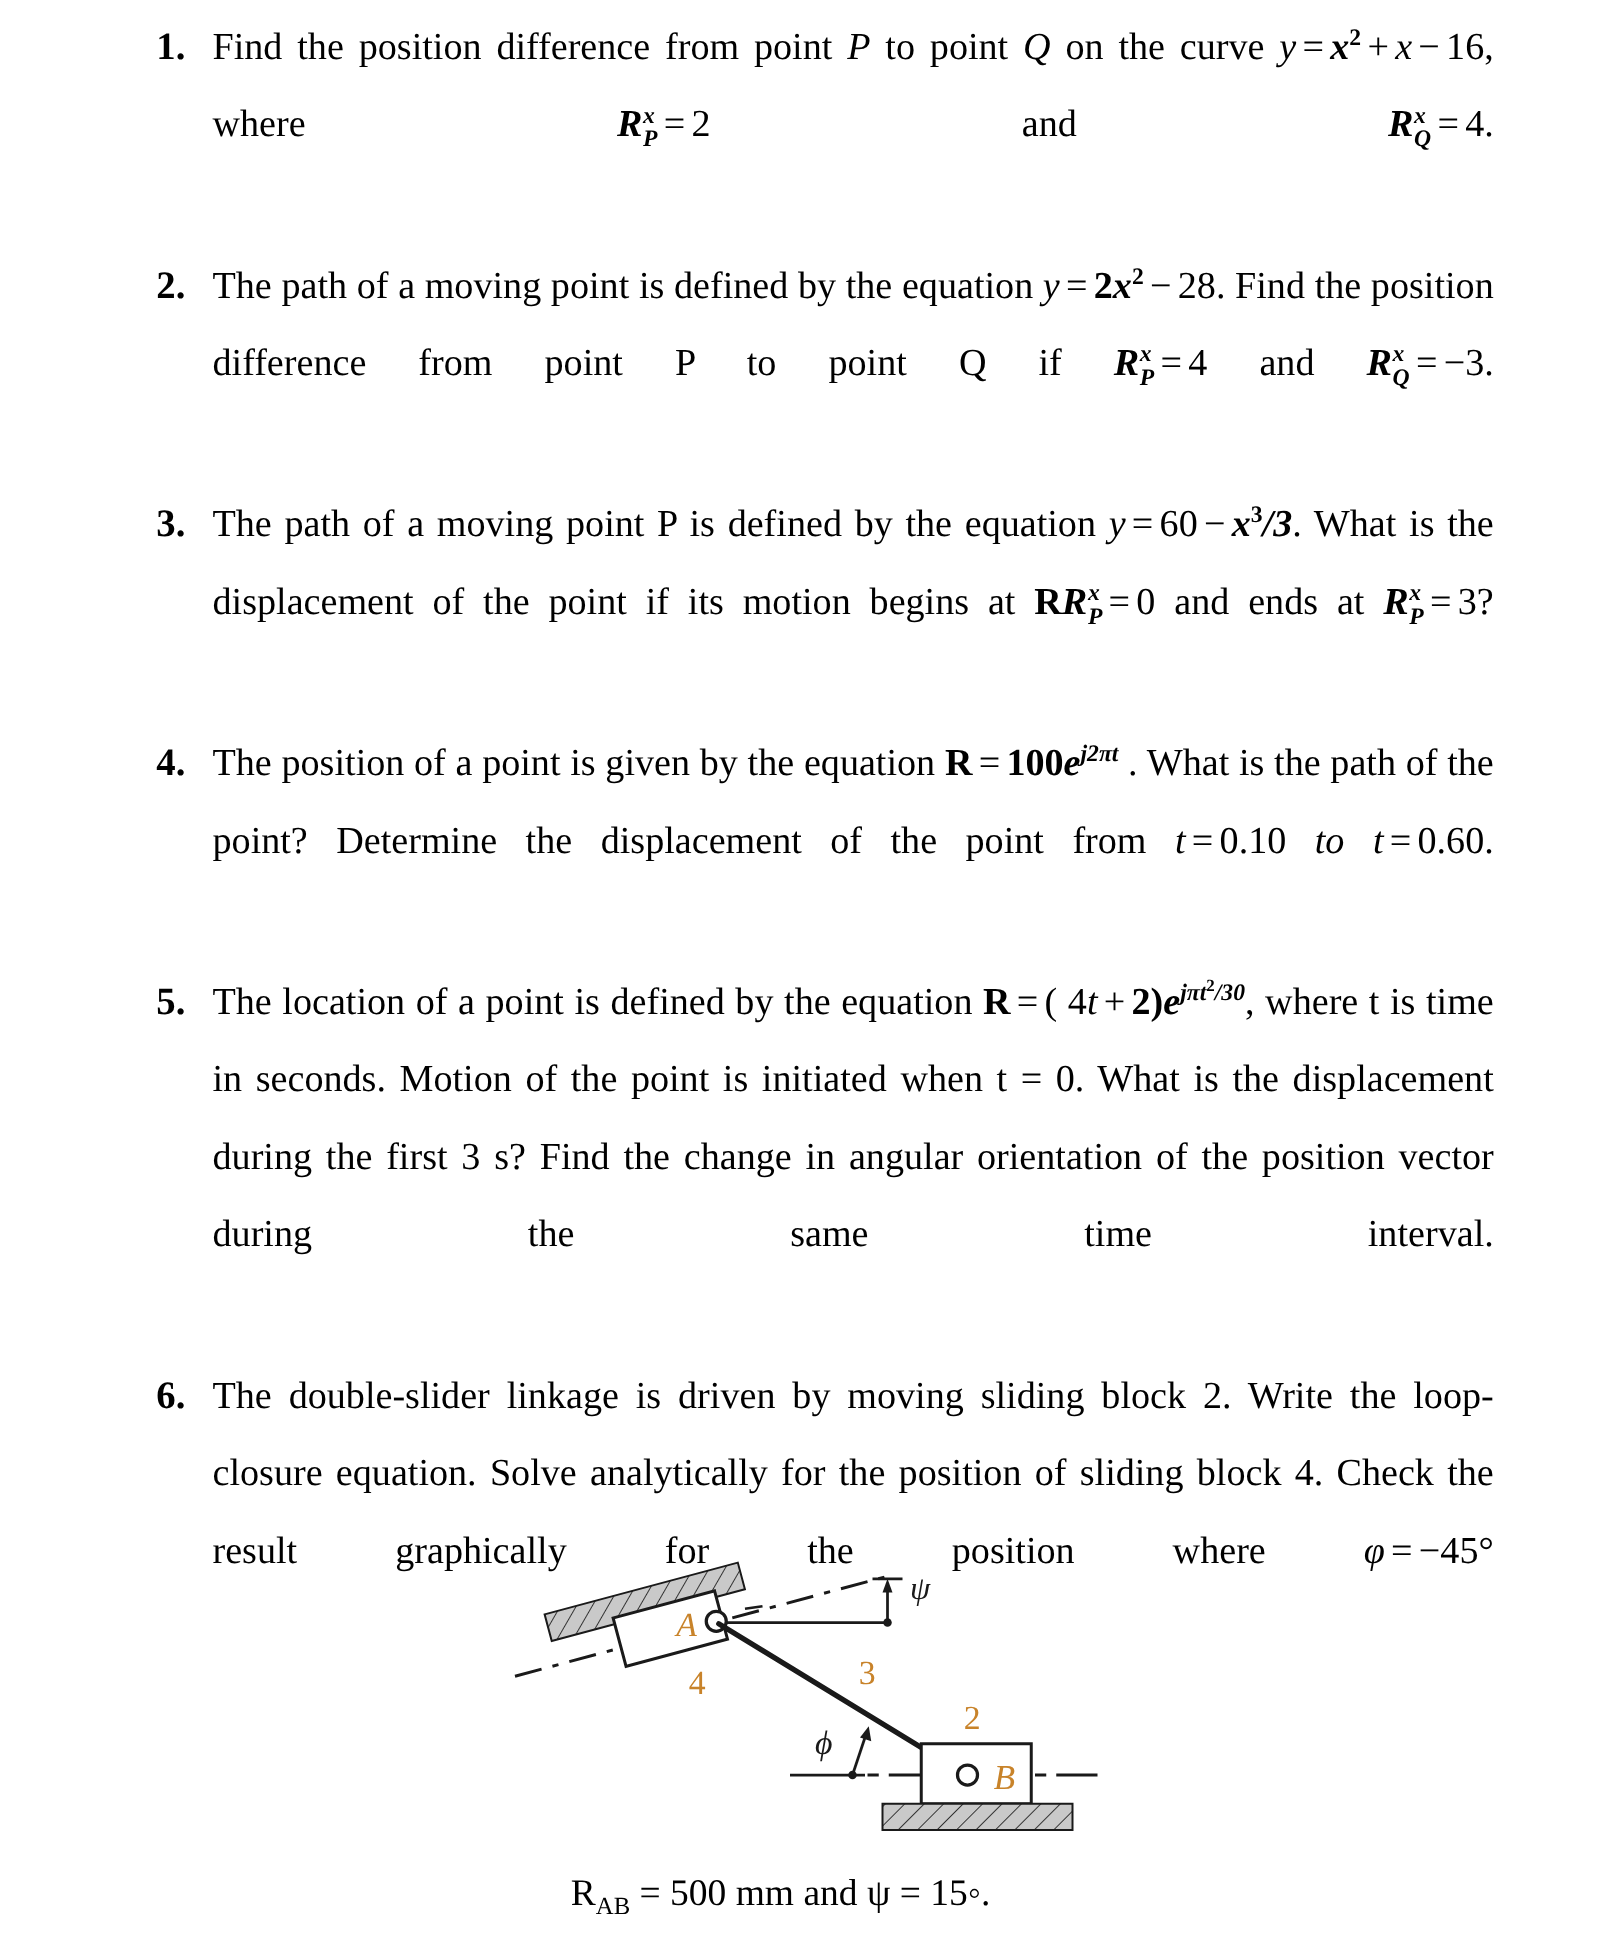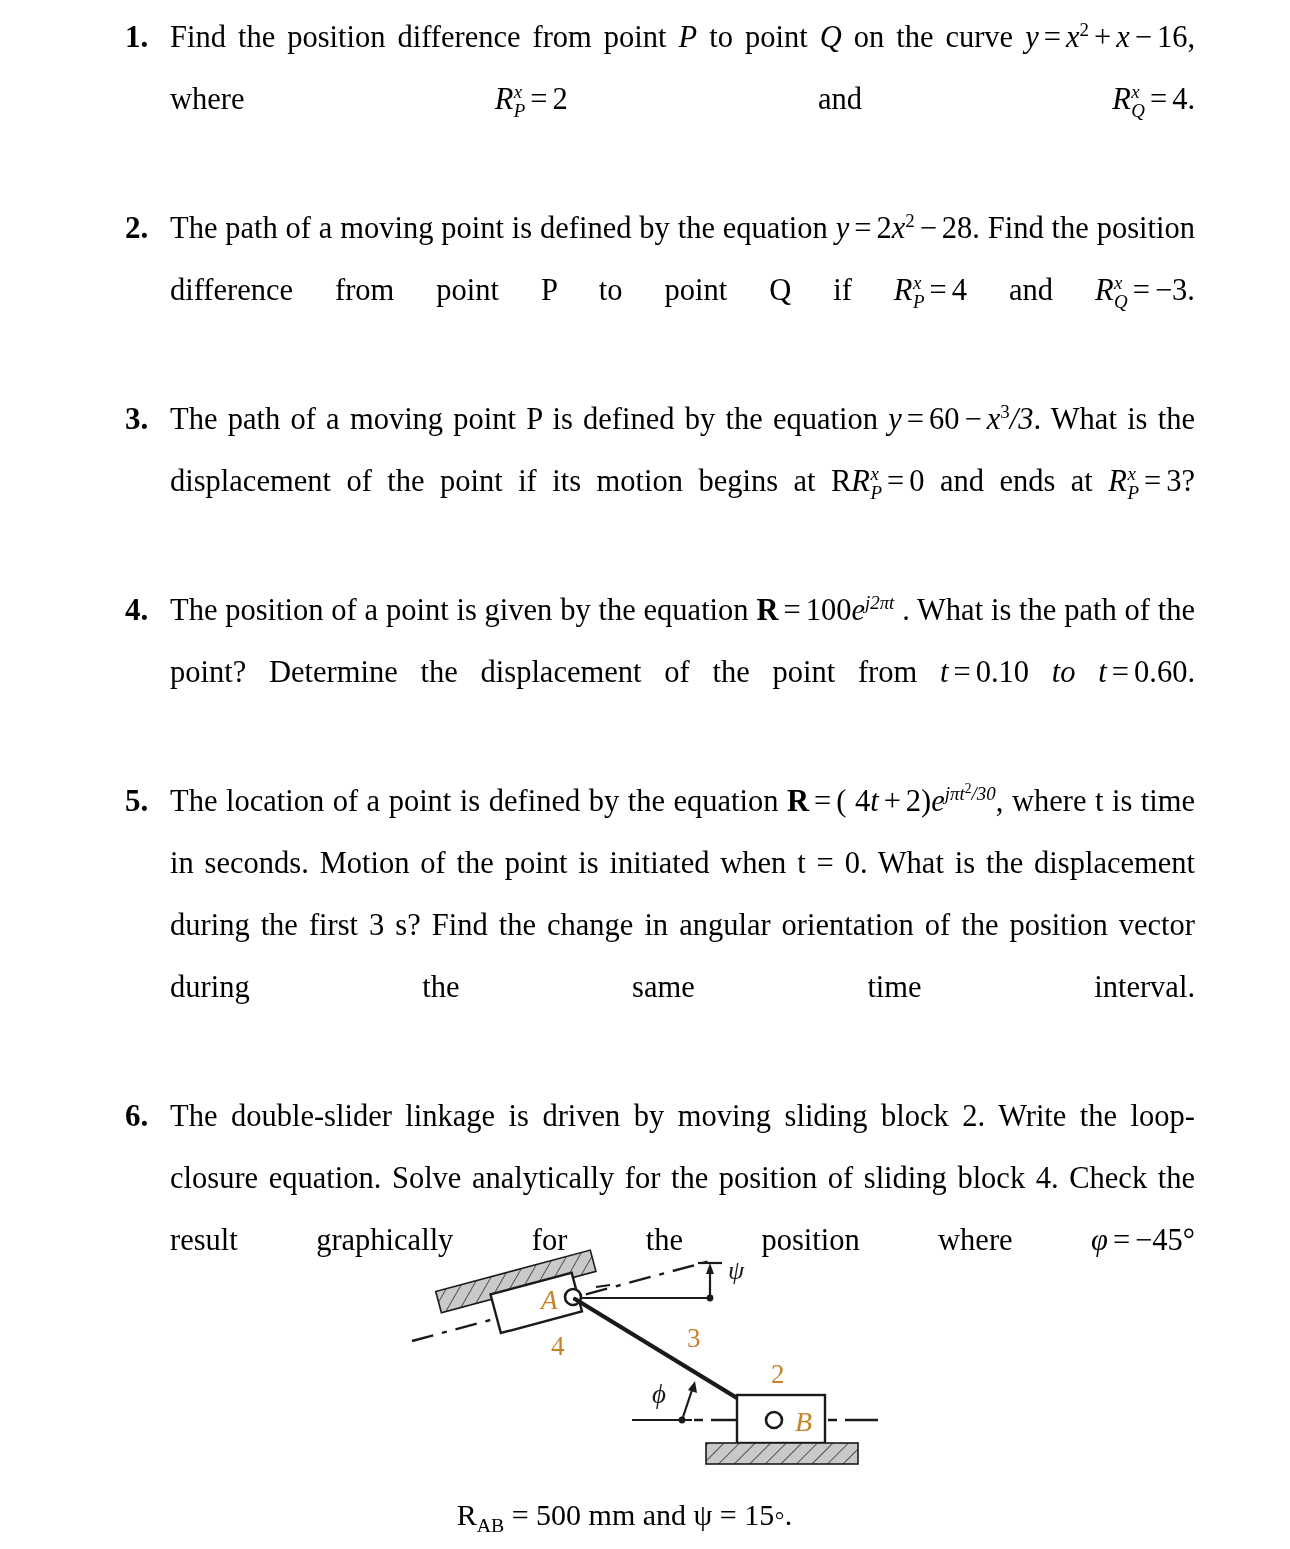--- a/index.html
+++ b/index.html
@@ -81,21 +81,21 @@
     font-size: 0.62em;
     line-height: 1.02;
     text-align: left;
     font-style: italic;
     margin-left: 0.5px;
   }
   .subsup .up { display: block; }
   .subsup .dn { display: block; }
 
   .eqsp { padding: 0 5px; }
-  .nbsp { white-space: nowrap; }
+  .nbsp { white-space: nowrap; font-weight: bold; }
 
   
   .figure-wrap {
     position: absolute;
     left: 0;
     top: 1243px;
     width: 1290px;
     text-align: center;
   }
   .figure-wrap svg { display: block; margin: 0 auto; }

